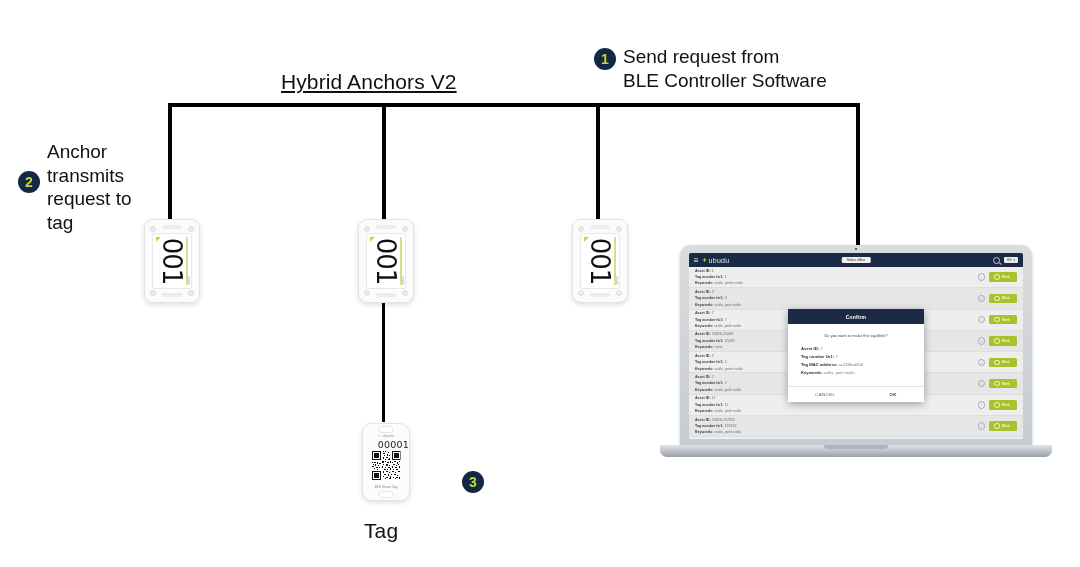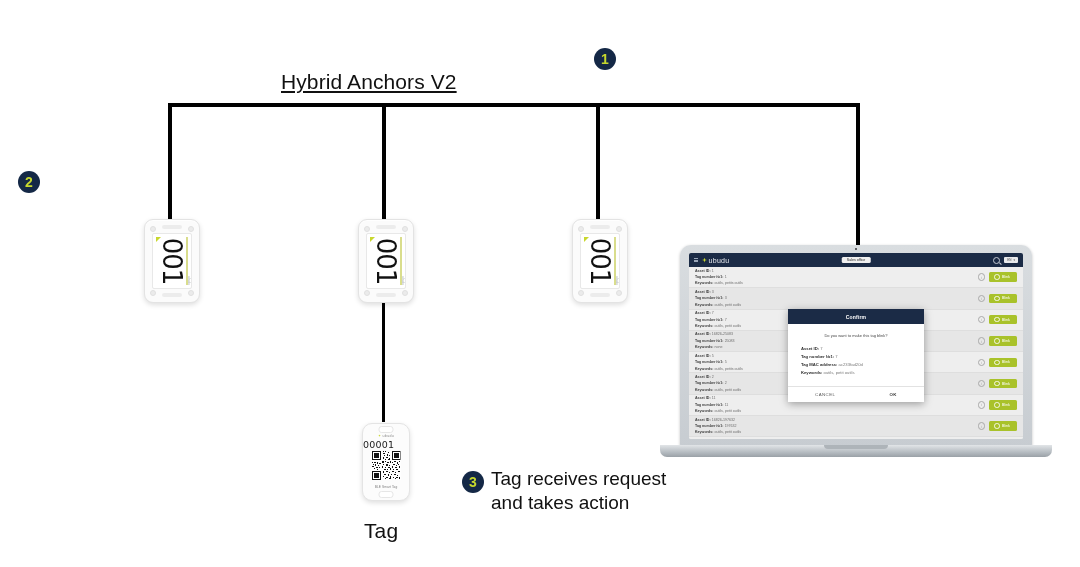--- a/index.html
+++ b/index.html
@@ -124,21 +124,21 @@
     background:#fff;border:1px solid #e6e6e6;
   }
   #tag-device .lanyard.top{top:2px;}
   #tag-device .lanyard.bot{bottom:2px;}
   #tag-device .tag-brand{
     position:absolute;top:10px;left:0;width:100%;text-align:center;
     font-size:3.6px;color:#8a8a8a;letter-spacing:.3px;
   }
   #tag-device .tag-brand .dot{color:#c8d72e;}
   #tag-device .tag-num{
-    position:absolute;top:15px;left:0;width:100%;text-align:left;
+    position:absolute;top:15px;left:0;width:100%;text-align:right;
     font-size:9.5px;color:#1a1a1a;letter-spacing:.2px;
     font-family:"DejaVu Sans", sans-serif;
   }
   #tag-device .qr{
     position:absolute;left:50%;transform:translateX(-50%);
     top:27px;width:29px;height:29px;
     background:#fff;
   }
   #tag-device .tag-foot{
     position:absolute;bottom:11px;left:0;width:100%;text-align:center;
@@ -282,30 +282,34 @@
   <div class="bus" id="drop-a2"></div>
   <div class="bus" id="drop-a3"></div>
   <div class="bus" id="drop-laptop"></div>
   <div class="bus" id="drop-tag"></div>
 
   <div class="heading" id="anchors-title">Hybrid Anchors V2</div>
   <div class="heading" id="tag-title">Tag</div>
 
   <div class="step" id="step1">
     <div class="badge">1</div>
+    <div class="step-text">Send request from
+BLE Controller Software</div>
   </div>
 
   <div class="step" id="step2">
     <div class="badge">2</div>
+    <div class="step-text">Anchor
+transmits
+request to
+tag</div>
   </div>
 
   <div class="step" id="step3">
     <div class="badge">3</div>
-    <div class="step-text">Tag receives request
-and takes action</div>
   </div>
 
   <div class="anchor" id="anchor-1">
     <div class="mount top"></div>
     <div class="mount bot"></div>
     <div class="screwhole sh1"></div>
     <div class="screwhole sh2"></div>
     <div class="screwhole sh3"></div>
     <div class="screwhole sh4"></div>
     <div class="eink">

